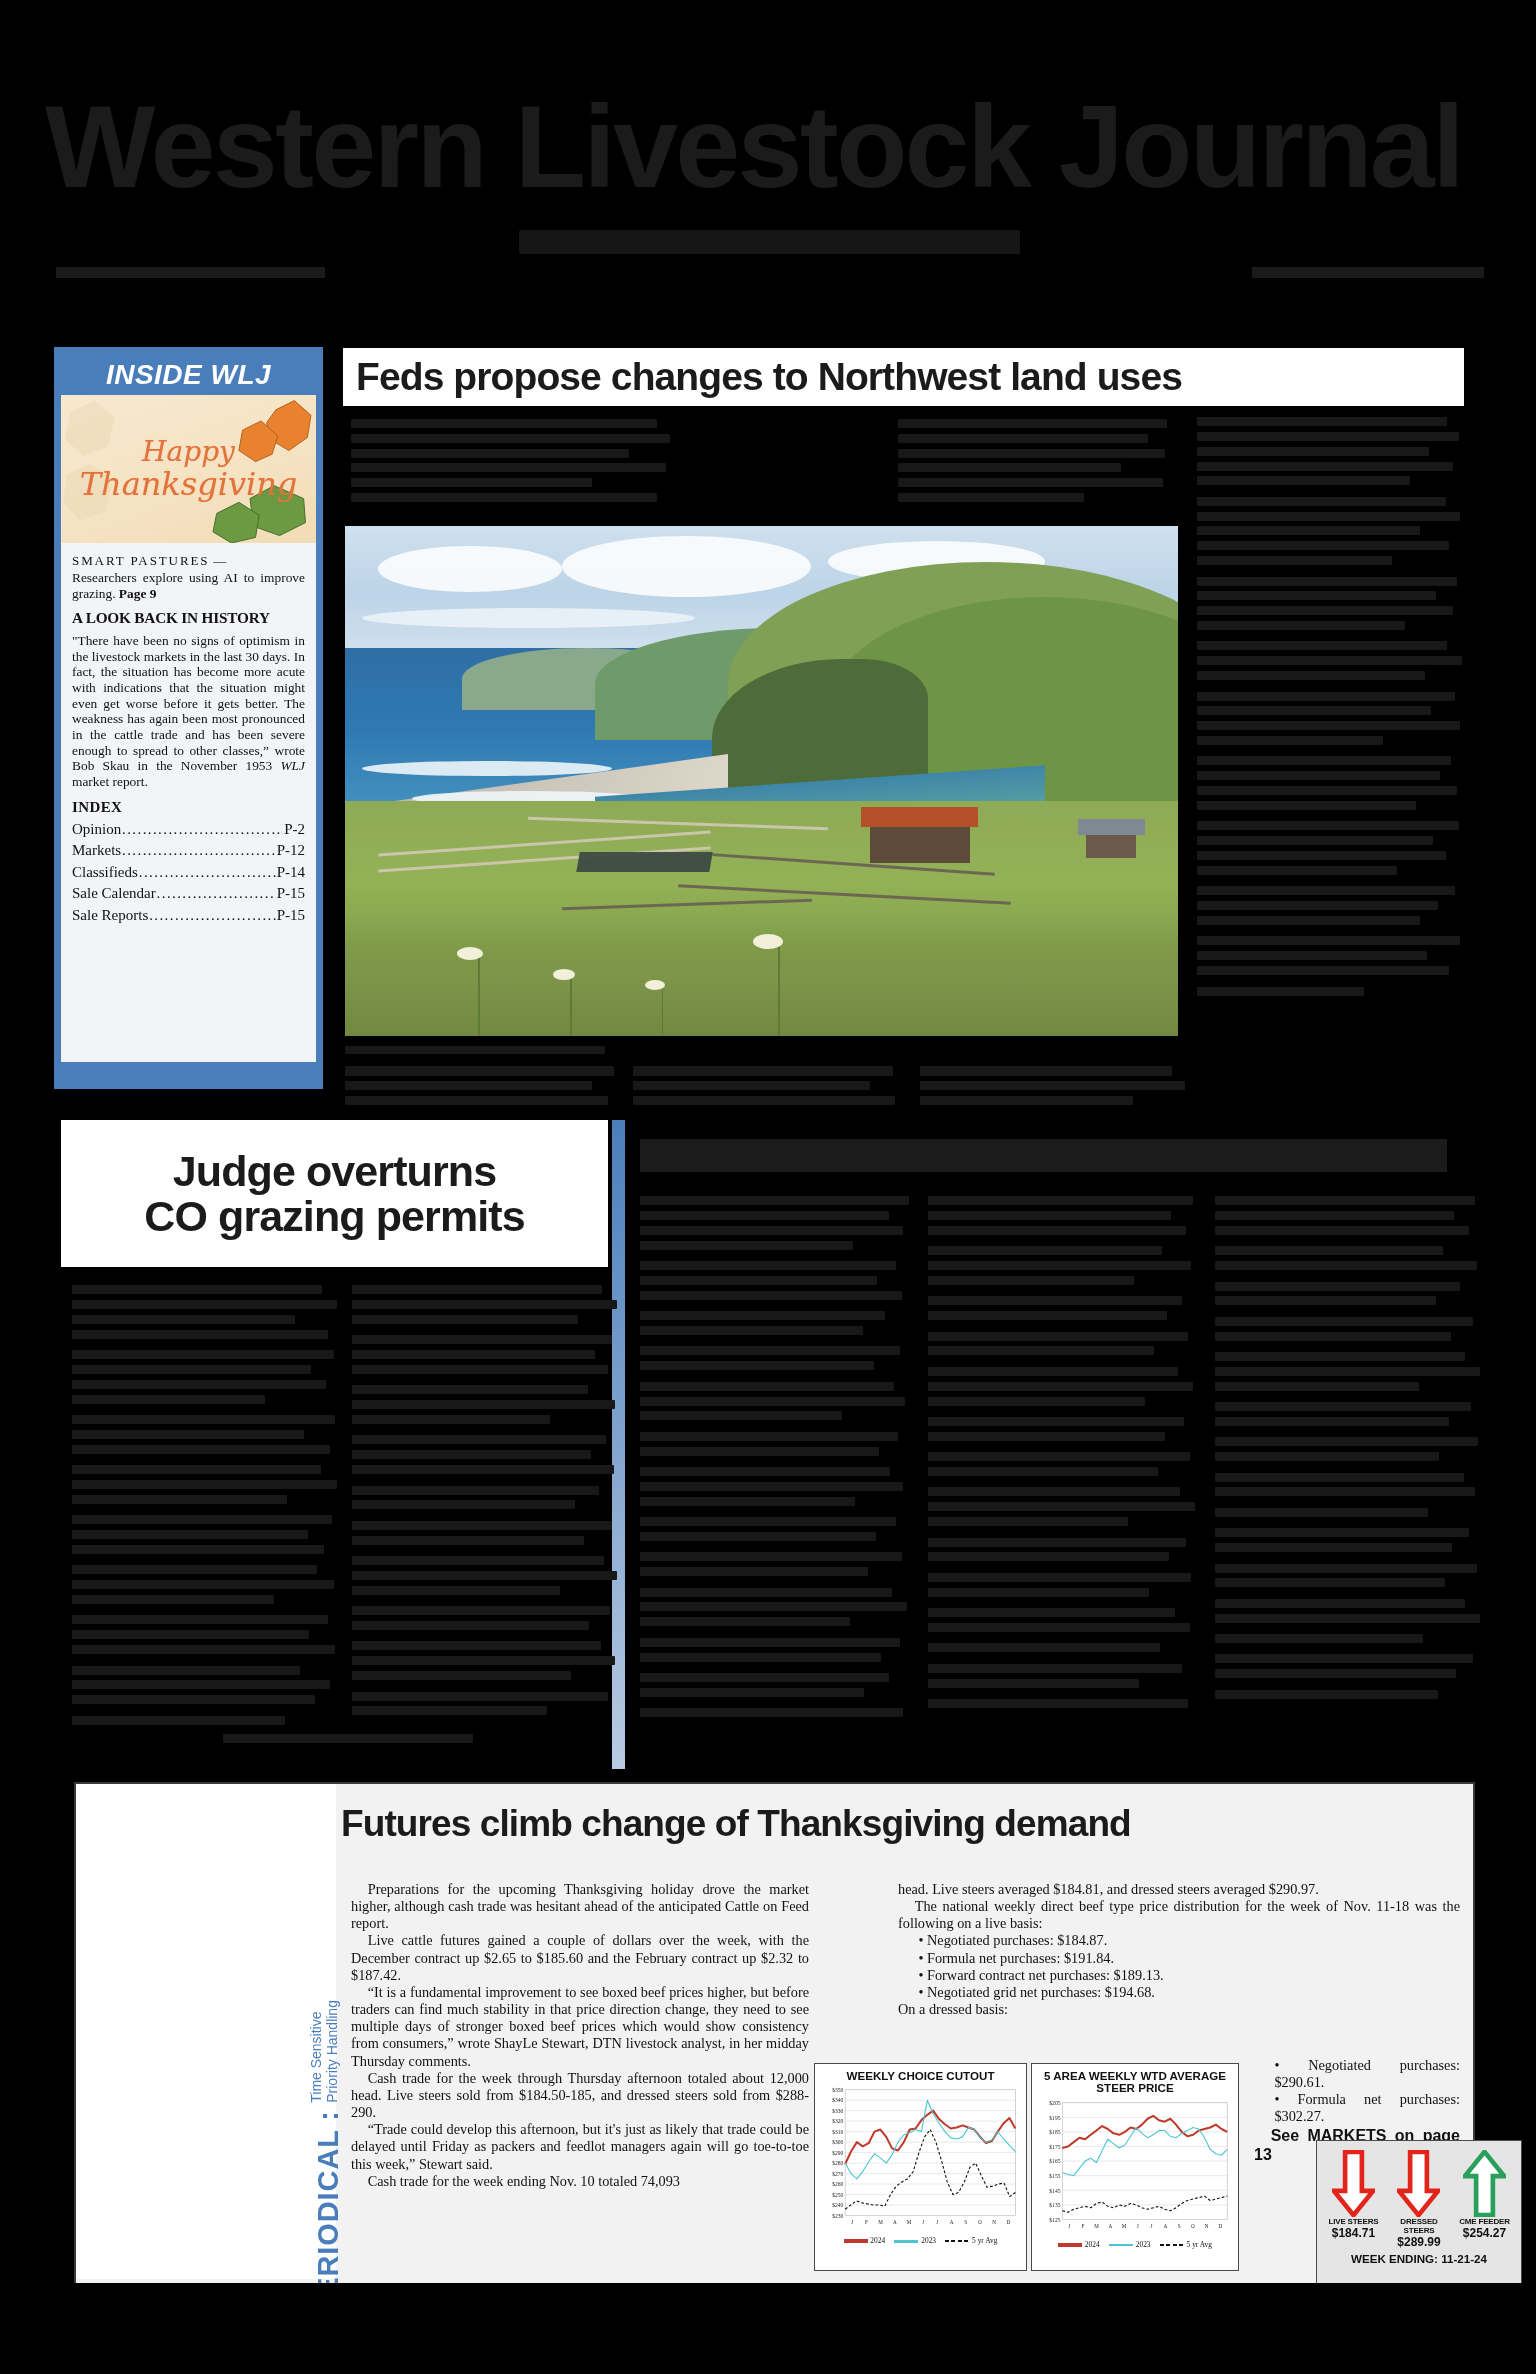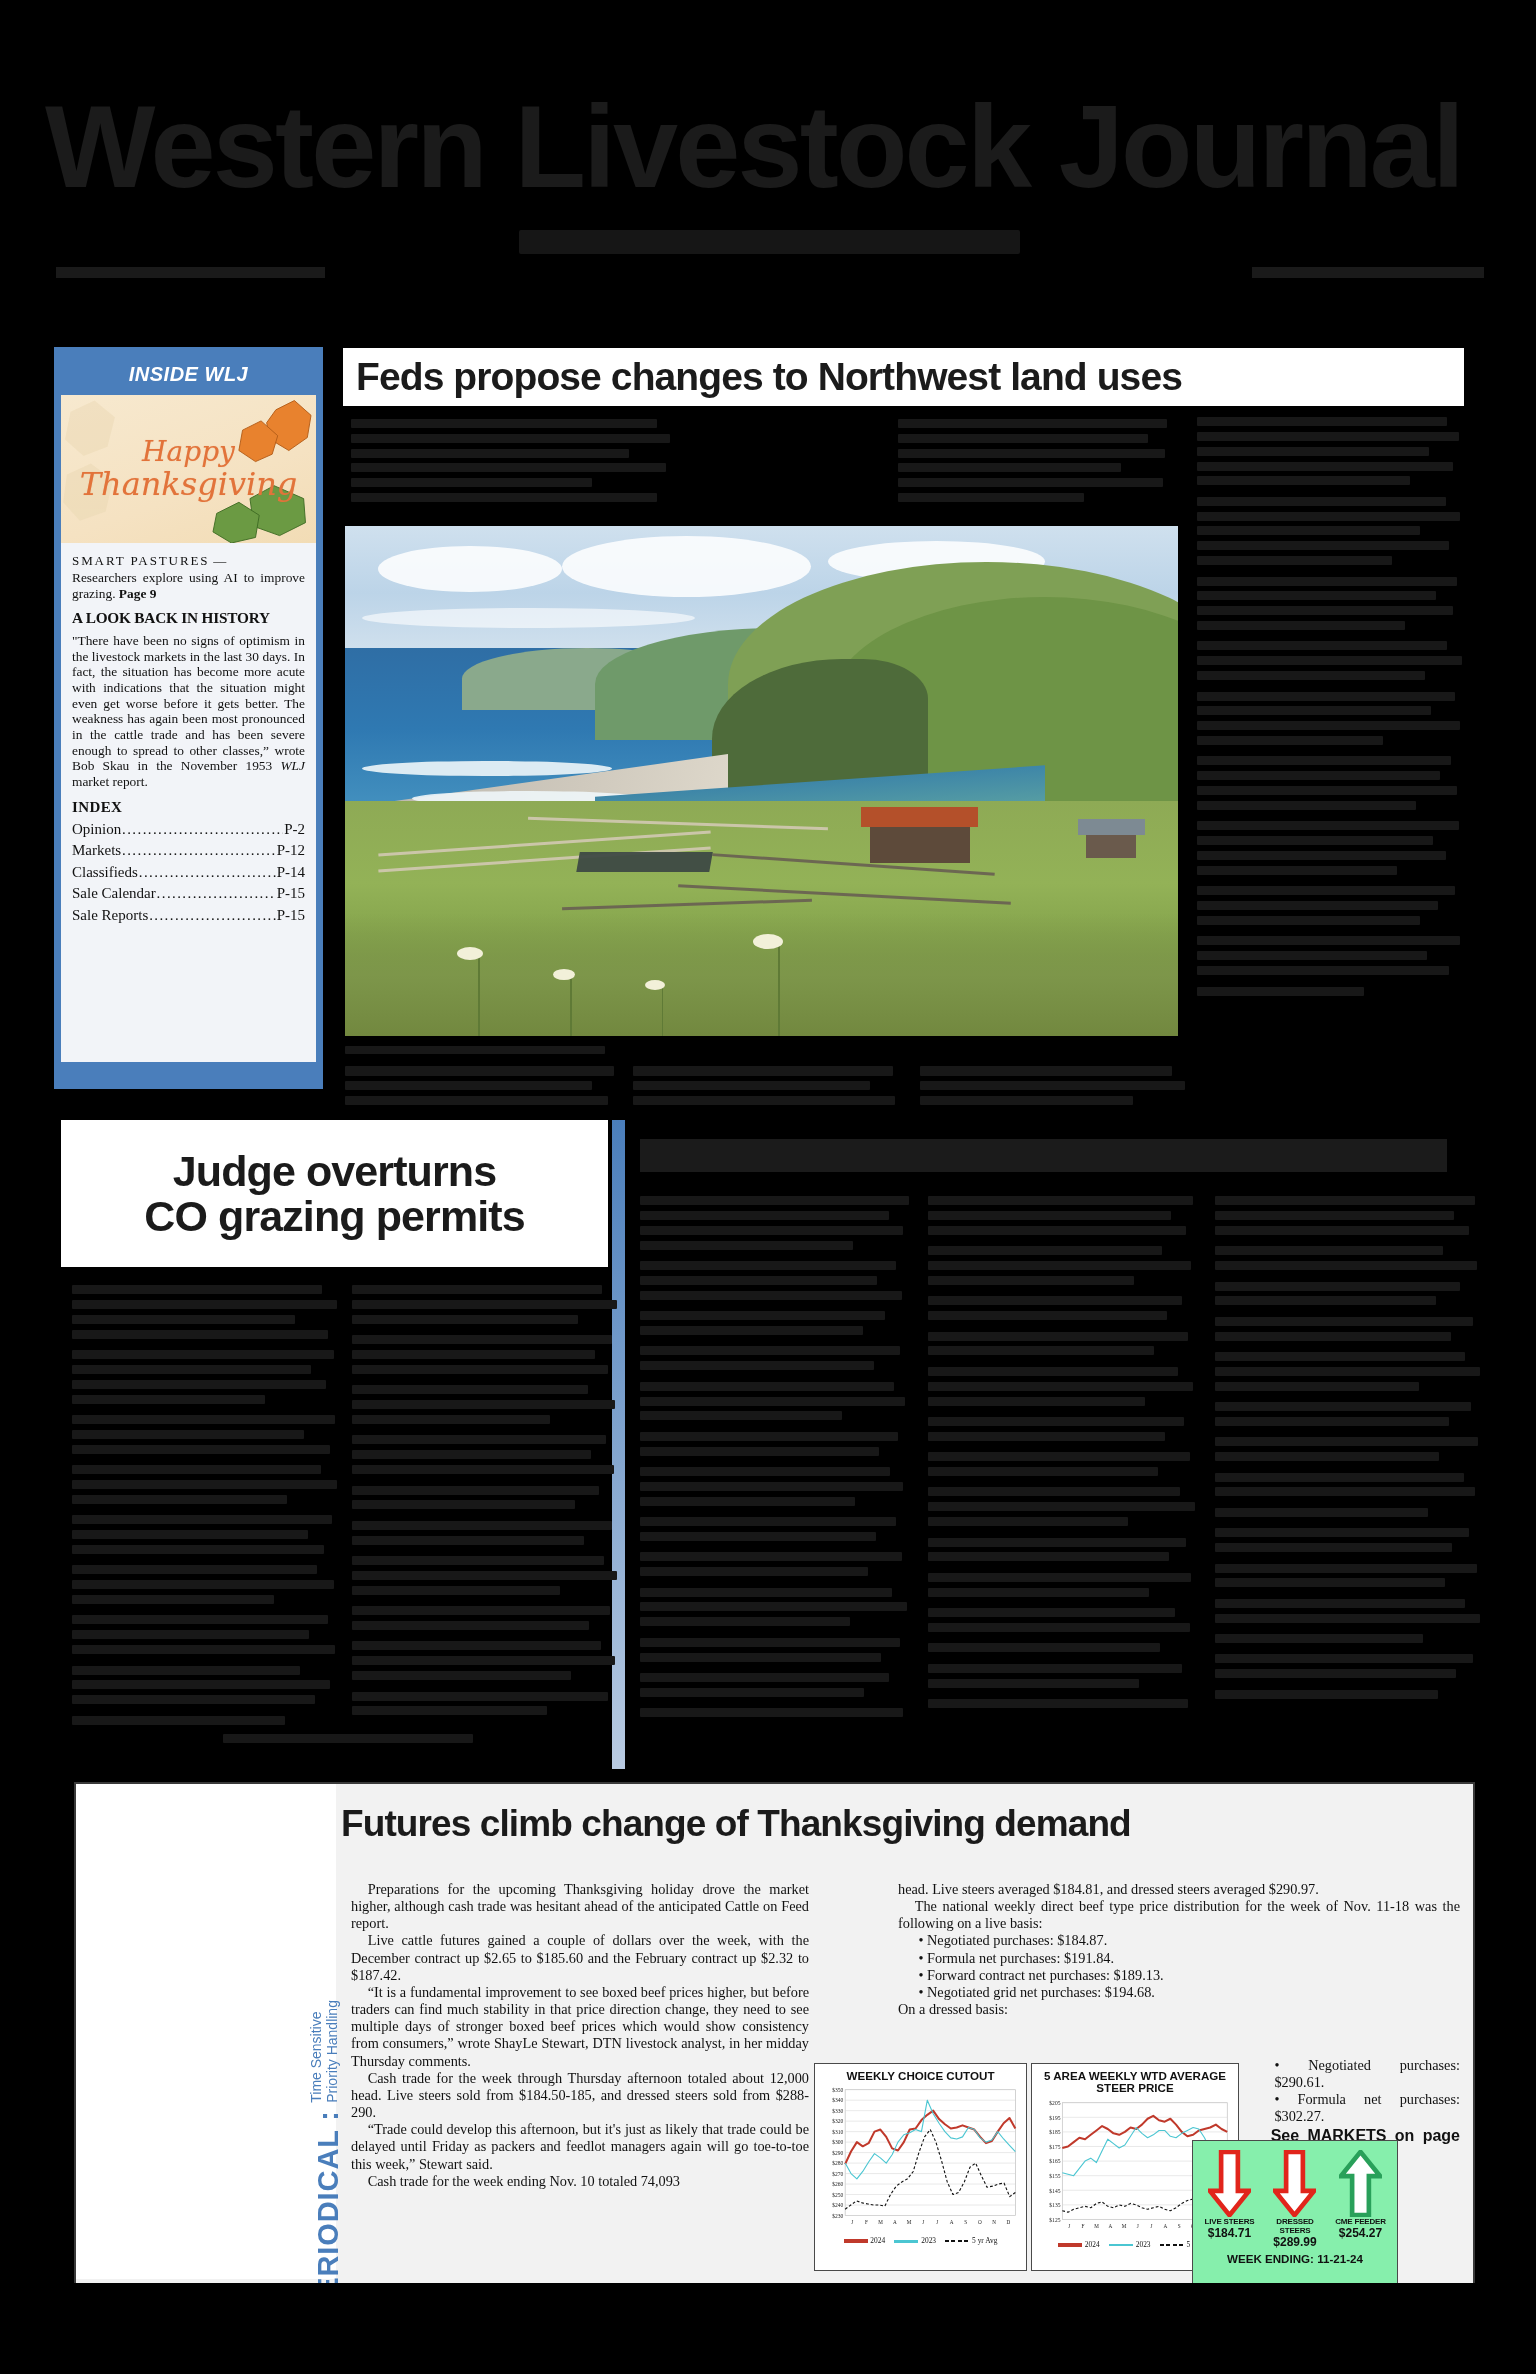--- a/index.html
+++ b/index.html
@@ -33,21 +33,21 @@
 
   
   .inside {
     position:absolute; left:54px; top:301px; width:269px; height:742px;
     background:#4a7ebb; padding:0; box-sizing:border-box;
     border:7.4px solid #4a7ebb;
   }
   .inside-hd {
     height:41px; display:flex; align-items:center; justify-content:center;
     font-family:"Liberation Sans", sans-serif; font-style:italic; font-weight:bold;
-    font-size:20px; color:#fff; letter-spacing:0.5px;
+    font-size:28px; color:#fff; letter-spacing:0.5px;
   }
   .inside-img {
     width:100%; height:148px; position:relative; overflow:hidden;
     background:linear-gradient(160deg,#f7e9cf 0%,#f5e2c2 60%,#f2dcb5 100%);
   }
   .thx-script {
     position:absolute; left:0; top:0; width:100%; height:100%;
     display:flex; flex-direction:column; align-items:center; justify-content:center;
     color:#e2733a; font-family:"DejaVu Serif", serif; font-style:italic;
     font-size:28px; line-height:1.0; text-shadow:0 0 0.9px rgba(226,115,58,.4);
@@ -170,22 +170,22 @@
   .chartbox { position:absolute; background:#fff; border:1.9px solid #4a4a4a; }
   .chart-title { text-align:center; font-family:"Liberation Sans", sans-serif;
                  font-weight:bold; font-size:11.6px; line-height:1.1; margin:5.6px 0 3.7px; }
   .chart-svg { display:block; margin:0 auto; }
   .chart-legend { display:flex; justify-content:center; gap:9.3px; align-items:center;
                   font-size:7.4px; margin-top:1.9px; font-family:"Liberation Serif",serif; }
   .lg-sw { display:inline-block; width:24px; height:2.8px; vertical-align:middle; margin-right:2.8px; }
 
   
   .arrows {
-    position:absolute; left:1192px; top:2094px; width:206px; height:161px;
-    background:#86efac; border:1.9px solid #4a4a4a; box-sizing:border-box;
+    position:absolute; left:1316px; top:2094px; width:206px; height:161px;
+    background:#e5e5e5; border:1.9px solid #4a4a4a; box-sizing:border-box;
     padding:5.6px 3.7px 3.7px;
   }
   .arrow-row { display:flex; justify-content:space-around; align-items:flex-end; height:70px; }
   .arw { width:43px; height:67px; position:relative; }
   .arw svg { display:block; }
   .arrow-labels { display:flex; justify-content:space-around;
                   font-family:"Liberation Sans", sans-serif; text-align:center; margin-top:0.9px; }
   .arrow-labels > div { width:33%; }
   .al-name { font-size:8px; font-weight:bold; letter-spacing:-0.2px; }
   .al-val { font-size:12px; font-weight:bold; }

